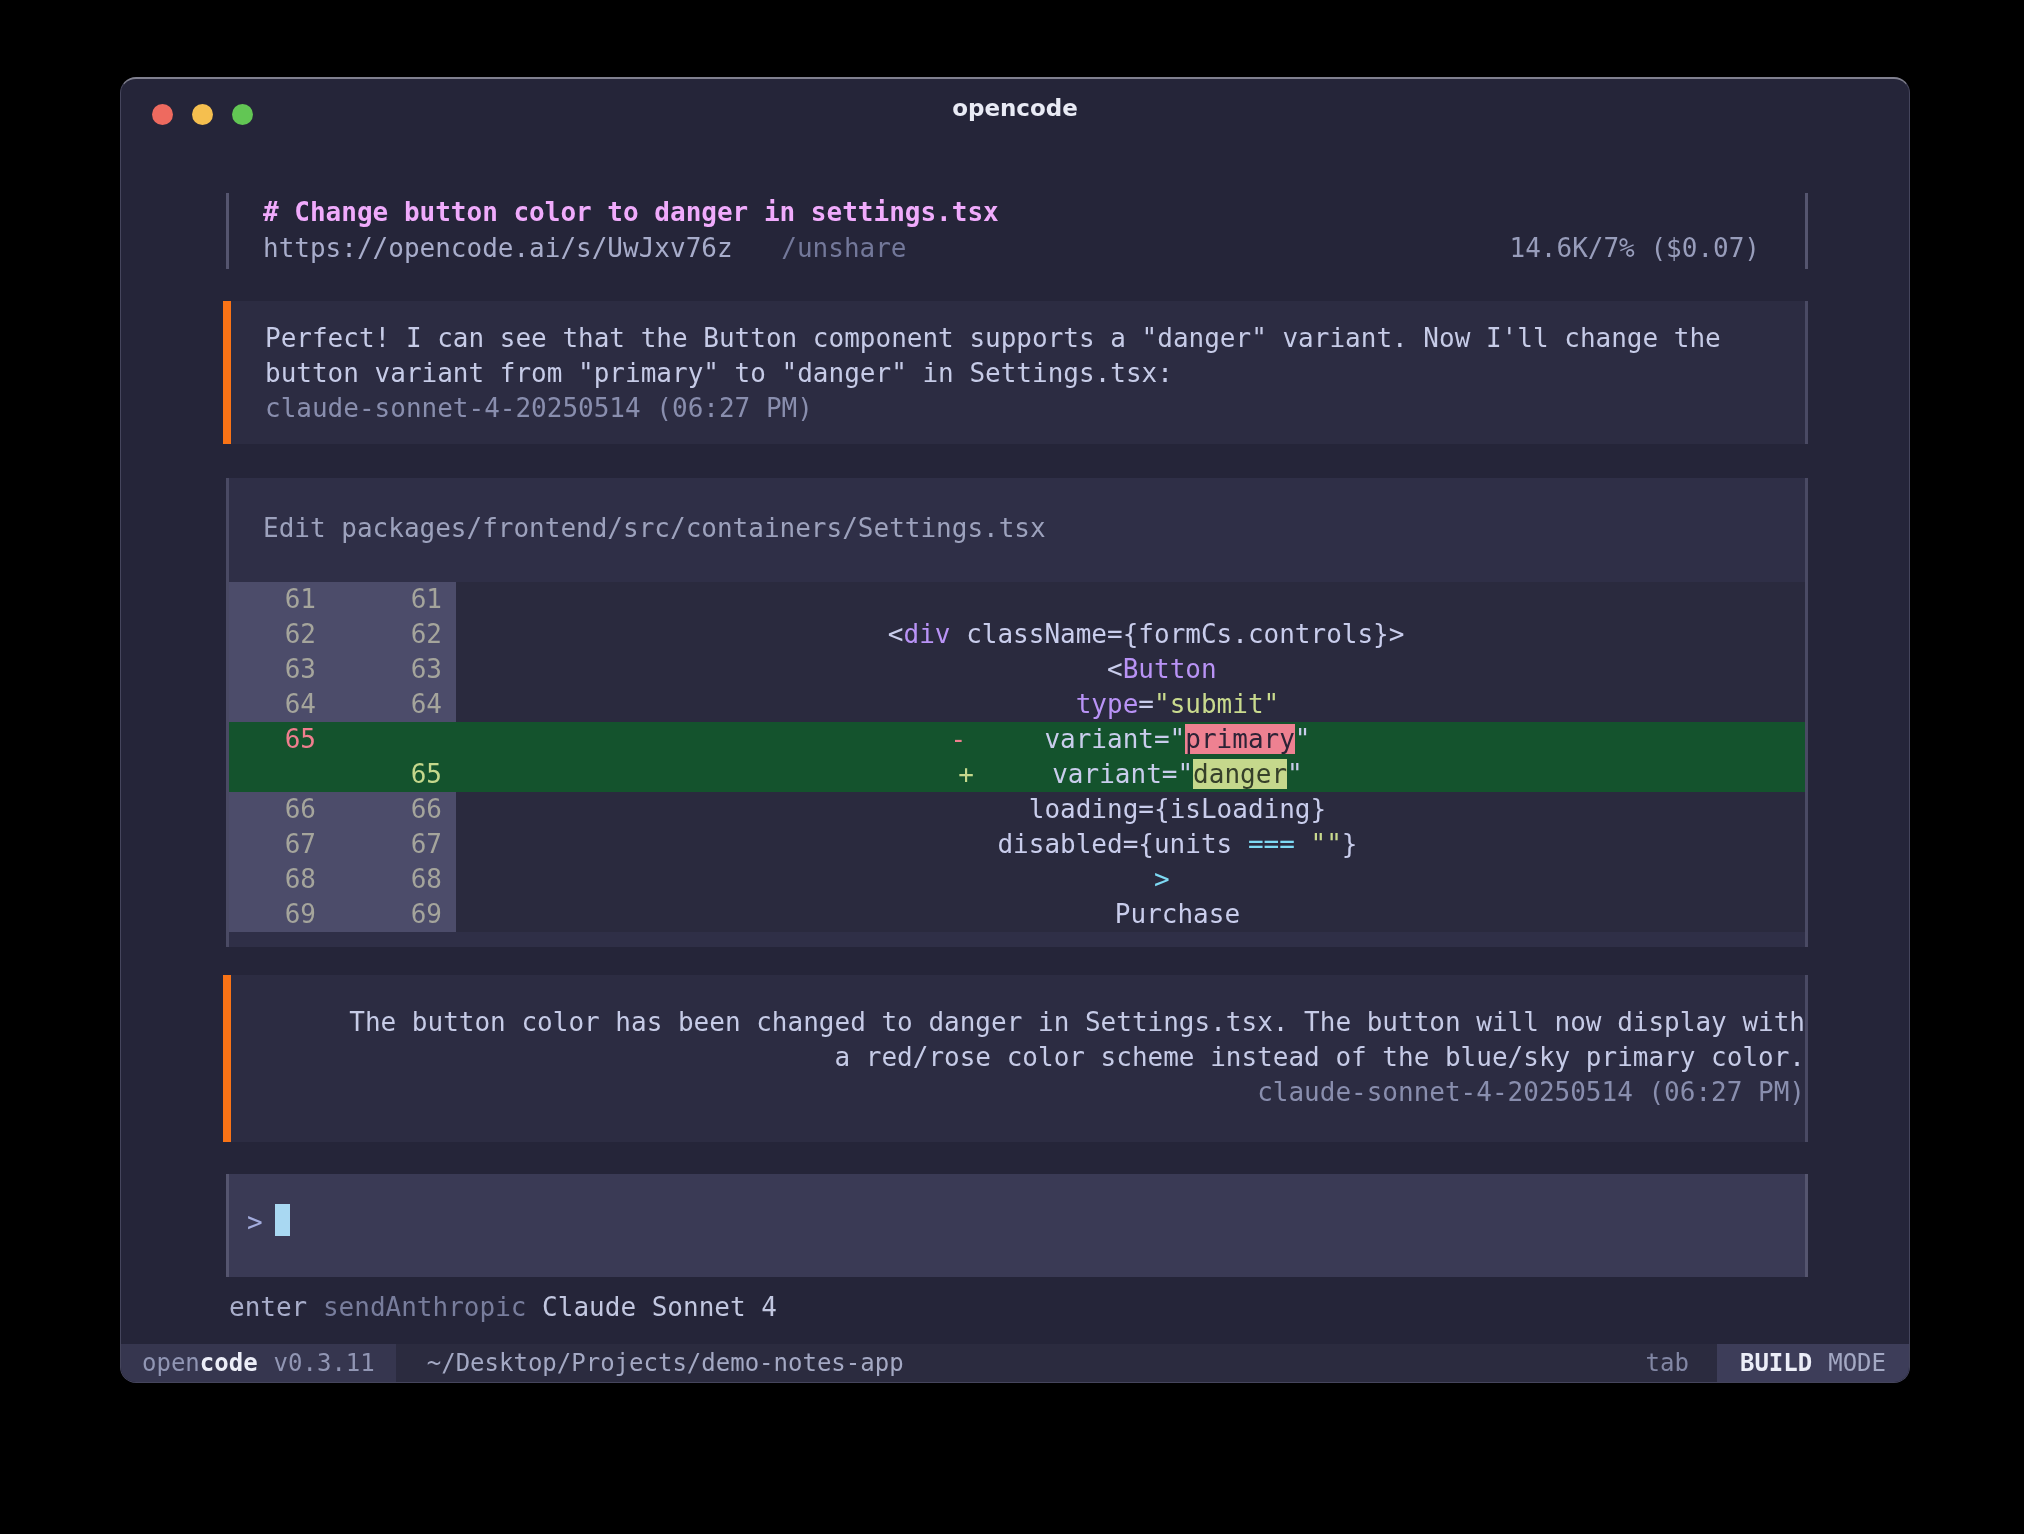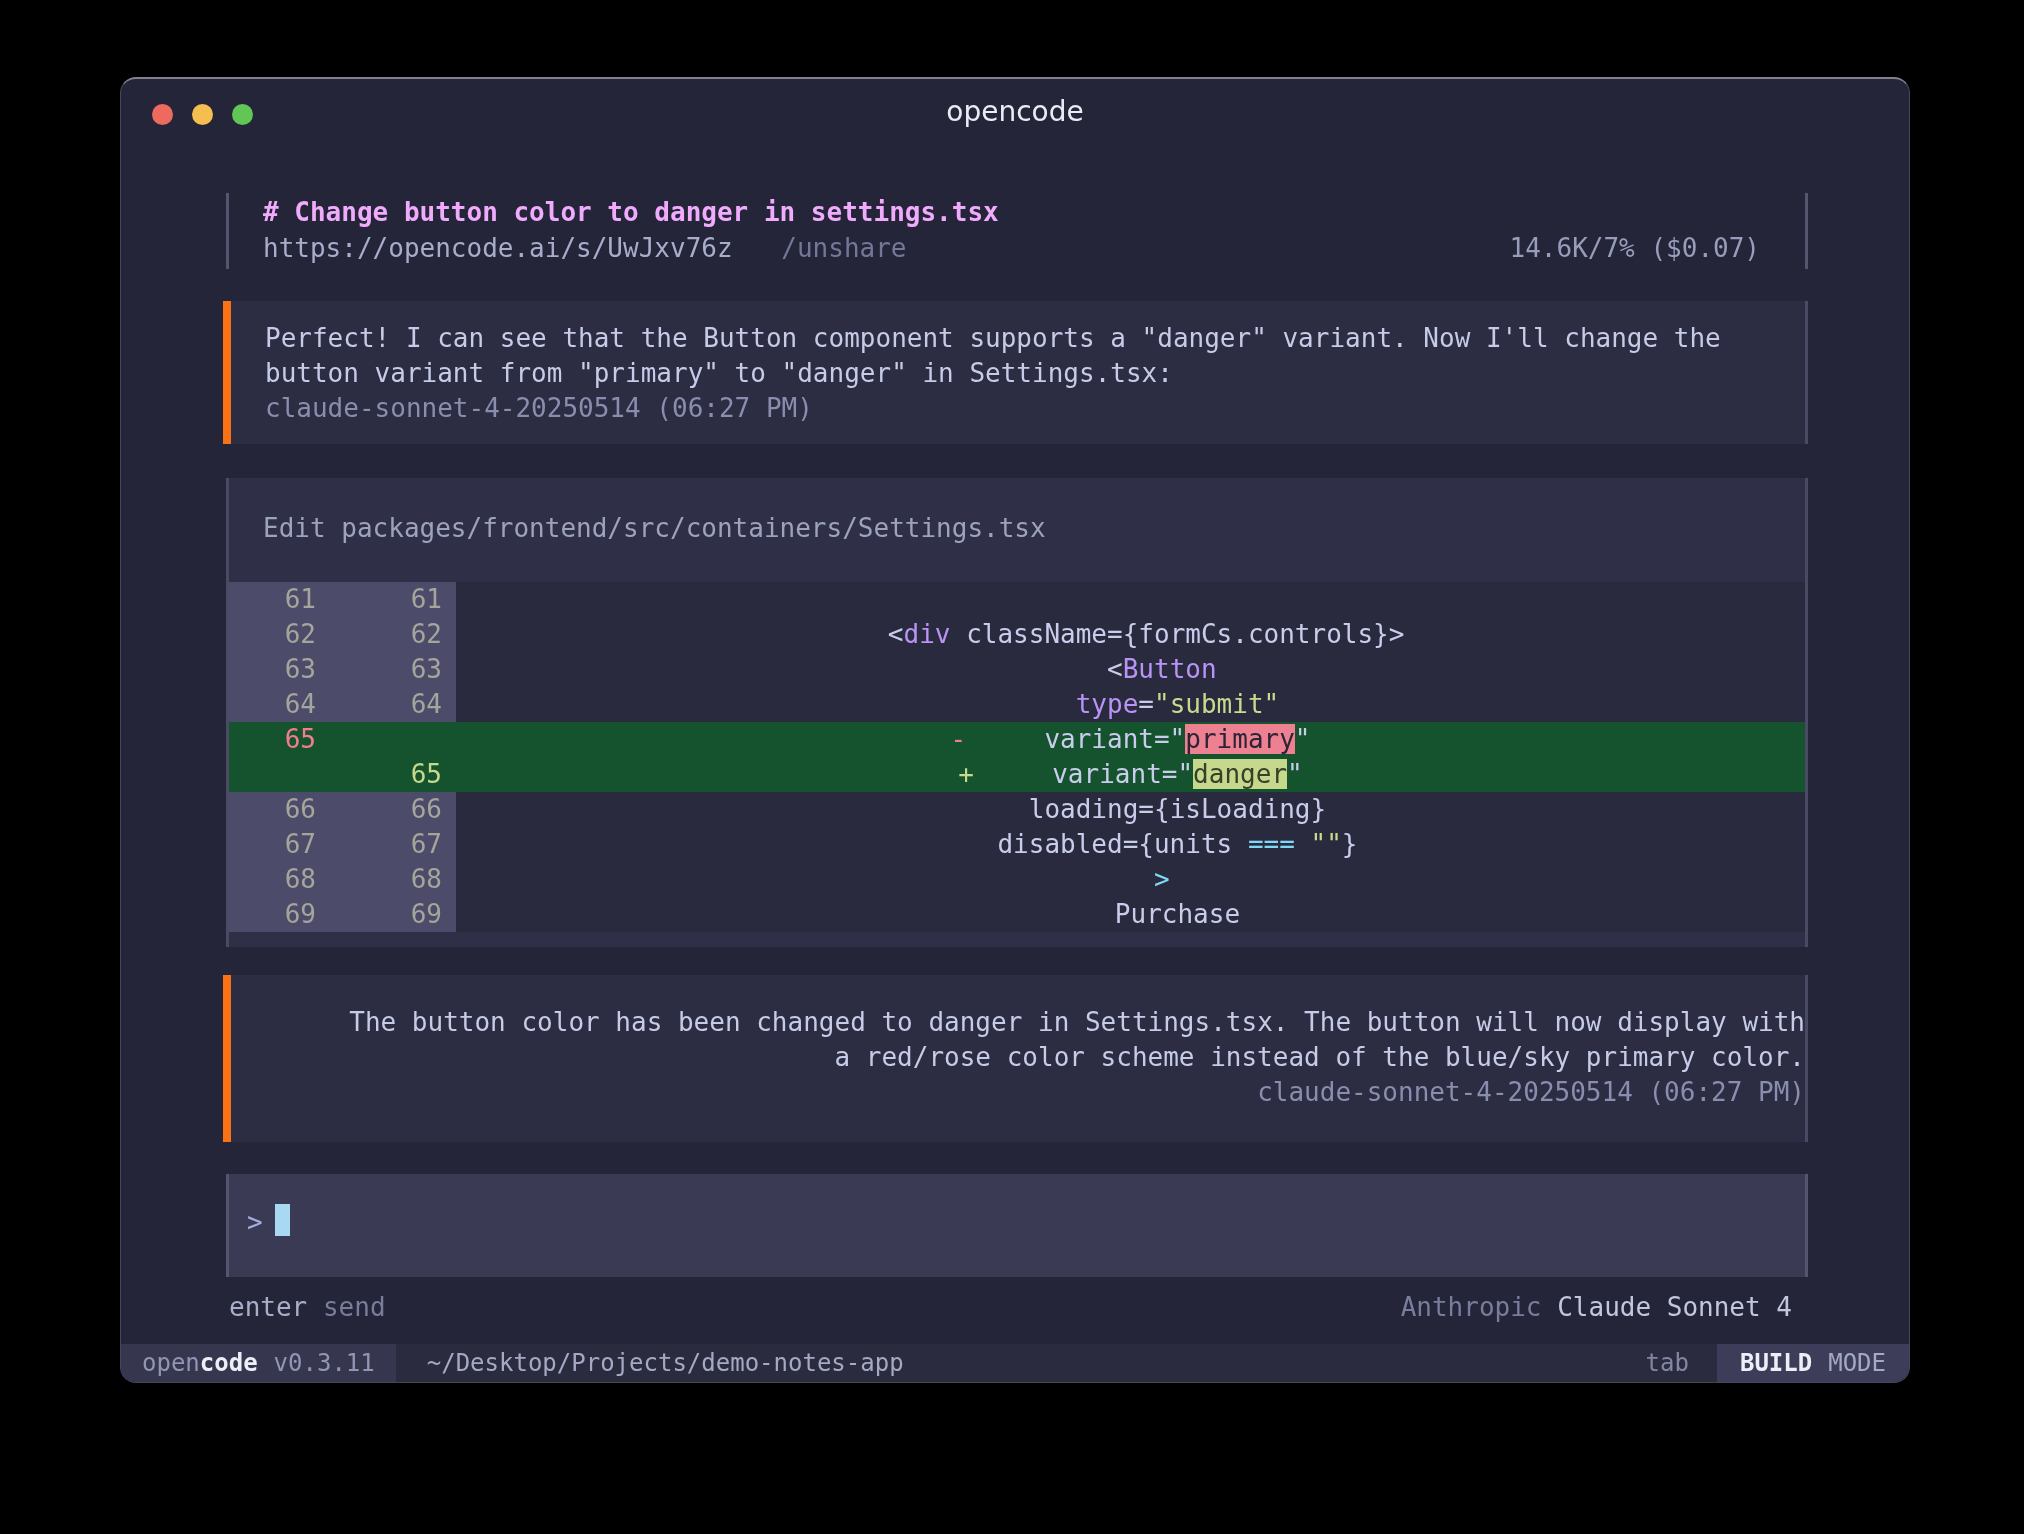--- a/index.html
+++ b/index.html
@@ -14,21 +14,21 @@
   }
 
   
   .titlebar { position:relative; height:62px; }
   .lights { position:absolute; left:31px; top:25px; display:flex; gap:19px; }
   .light { width:21px; height:21px; border-radius:50%; }
   .light.red { background:#ee6a5f; }
   .light.yellow { background:#f5bf4f; }
   .light.green { background:#62c654; }
   .win-title { text-align:center; padding-top:16px;
-    font-family:"DejaVu Sans", sans-serif; font-weight:normal; font-size:28px; color:#e9ebf5; }
+    font-family:"DejaVu Sans", sans-serif; font-weight:bold; font-size:23px; color:#e9ebf5; }
 
   .main { padding:0 101px 0 102px; font-size:26px; }
 
   
   .header-block { margin:52px 0 0 3px; border-left:3px solid #55556f; border-right:3px solid #55556f;
     padding:1px 0 3px 34px; position:relative; }
   .hb-title { line-height:36px; font-weight:bold; color:#f0abfc; }
   .hb-sub { line-height:36px; }
   .hb-url { color:#a8adcb; }
   .hb-unshare { color:#73789a; margin-left:33px; }
@@ -65,21 +65,21 @@
   .tk-d { background:#ee8191; color:#2d2336; }
   .tk-a { background:#c5d88c; color:#36402a; }
 
   
   .inputbox { margin:32px 0 0 3px; height:103px; background:#3a3a55;
     border-left:3px solid #55556f; border-right:3px solid #55556f; padding:30px 0 0 18px; }
   .prompt { color:#a3acdd; line-height:35px; }
   .cursor { display:inline-block; width:15px; height:32px; background:#a9d8f2;
     margin-left:12px; vertical-align:-5px; }
 
-  .hints { margin-top:13px; display:flex; justify-content:space-between;
+  .hints { margin-top:13px; display:flex; 
     padding:0 16px 0 6px; line-height:35px; }
   .hint-key { color:#a9aecb; }
   .hint-action { color:#787d9c; }
   .hint-provider { color:#787d9c; }
   .hint-model { color:#c2c7e0; }
 
   
   .statusbar { position:absolute; left:0; right:0; bottom:0; height:38px;
     background:#2b2b3f; border-radius:0 0 15px 15px; overflow:hidden;
     display:flex; justify-content:space-between; font-size:24px; }

